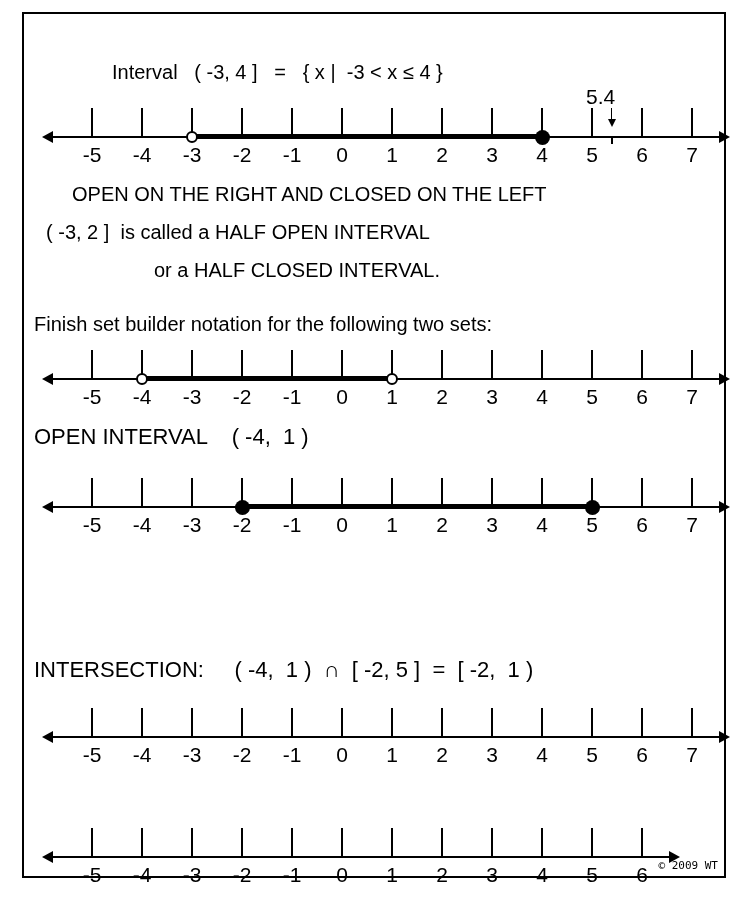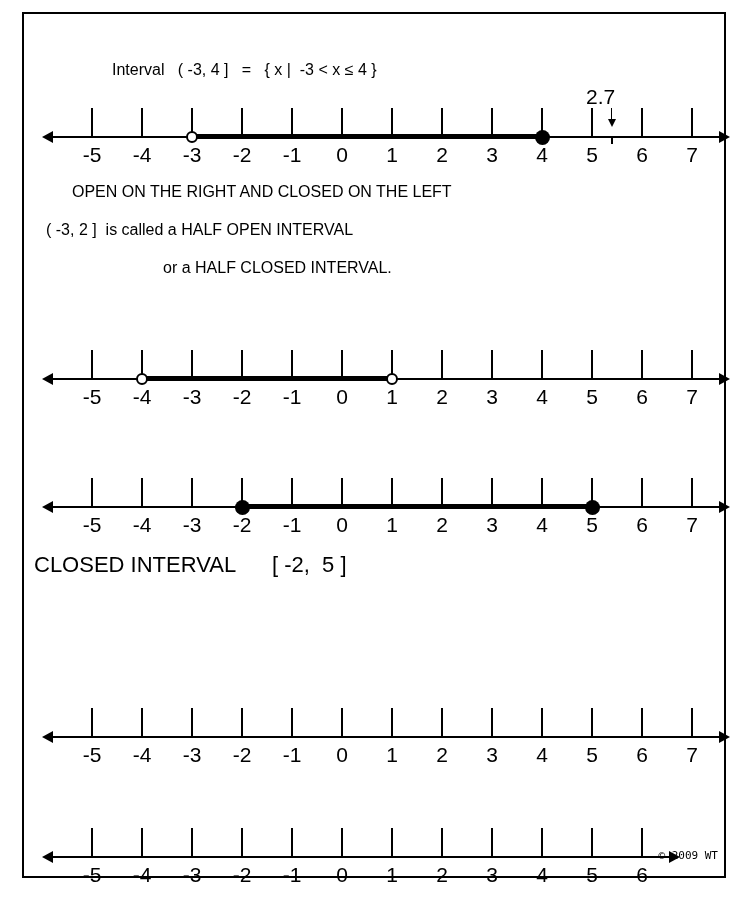--- a/index.html
+++ b/index.html
@@ -9,21 +9,21 @@
     color:#000;overflow:hidden;position:relative;
   }
   #frame{
     position:absolute;left:22px;top:12px;
     width:704px;height:866px;
     border:2px solid #000;
     box-sizing:border-box;
   }
   .txt{position:absolute;white-space:pre;color:#000;line-height:1;}
   .t-title{font-size:23px;}
-  .t-body{font-size:16px;}
+  .t-body{font-size:20px;}
   .t-caption{font-size:22px;}
 
   
   .numline{position:absolute;left:0;top:0;width:704px;height:62px;}
   .axis{
     position:absolute;left:0;height:0;
     border-top:2px solid #000;
   }
   .arrow{position:absolute;width:0;height:0;}
   .arrow-l{
@@ -59,21 +59,21 @@
   }
   .pointlabel{position:absolute;font-size:21px;line-height:1;}
   .pointarrow{position:absolute;width:0;height:0;
     border-left:4px solid transparent;
     border-right:4px solid transparent;
     border-top:8px solid #000;}
   .pointstem{position:absolute;width:0;border-left:1.5px solid #000;}
   .minitick{position:absolute;width:0;border-left:2px solid #000;}
 
   .copyright{
-    position:absolute;right:6px;bottom:14px;
+    position:absolute;right:6px;bottom:4px;
     font-family:"DejaVu Sans Mono", monospace;
     font-size:11px;letter-spacing:0px;color:#000;
   }
 </style>
 </head>
 <body>
 
 <div id="frame">
 
 
@@ -105,30 +105,31 @@
       <div class="ticklabel" style="left: 498px; top: 42px; width: 40px;">4</div>
       <div class="tick" style="left: 567px; top: 6px; height: 28px;"></div>
       <div class="ticklabel" style="left: 548px; top: 42px; width: 40px;">5</div>
       <div class="tick" style="left: 617px; top: 6px; height: 28px;"></div>
       <div class="ticklabel" style="left: 598px; top: 42px; width: 40px;">6</div>
       <div class="tick" style="left: 667px; top: 6px; height: 28px;"></div>
       <div class="ticklabel" style="left: 648px; top: 42px; width: 40px;">7</div>
       <div class="seg" style="left: 168px; top: 32px; width: 350px;"></div>
       <div class="dot-open" style="left: 162px; top: 29px;"></div>
       <div class="dot-closed" style="left: 511px; top: 28px;"></div>
-      <div class="pointlabel" style="left: 562px; top: -16px;">2.7</div>
+      <div class="pointlabel" style="left: 562px; top: -16px;">5.4</div>
       <div class="pointstem" style="left: 587px; top: 6px; height: 12px;"></div>
       <div class="pointarrow" style="left: 584px; top: 17px;"></div>
       <div class="minitick" style="left: 587px; top: 35px; height: 7px;"></div>
     </div>
 
   <div class="txt t-body" style="left:48px;top:170px;text-align:right;">OPEN ON THE RIGHT AND CLOSED ON THE LEFT</div>
   <div class="txt t-body" style="left:22px;top:208px;">( -3, 2 ]  is called a HALF OPEN INTERVAL</div>
-  <div class="txt t-body" style="left:130px;top:246px;margin-left:9px;">or a HALF CLOSED INTERVAL.</div>
-
+  <div class="txt t-body" style="left:130px;top:246px;">or a HALF CLOSED INTERVAL.</div>
+
+  <div class="txt t-body" style="left:10px;top:300px;">Finish set builder notation for the following two sets:</div>
 
   <div class="numline" id="nl1" style="top:330px;">
       <div class="axis" style="left: 28px; top: 34px; width: 668px;"></div>
       <div class="arrow arrow-l" style="left: 18px; top: 29px;"></div>
       <div class="arrow arrow-r" style="left: 695px; top: 29px;"></div>
       <div class="tick" style="left: 67px; top: 6px; height: 28px;"></div>
       <div class="ticklabel" style="left: 48px; top: 42px; width: 40px;">-5</div>
       <div class="tick" style="left: 117px; top: 6px; height: 28px;"></div>
       <div class="ticklabel" style="left: 98px; top: 42px; width: 40px;">-4</div>
       <div class="tick" style="left: 167px; top: 6px; height: 28px;"></div>
@@ -151,20 +152,21 @@
       <div class="ticklabel" style="left: 548px; top: 42px; width: 40px;">5</div>
       <div class="tick" style="left: 617px; top: 6px; height: 28px;"></div>
       <div class="ticklabel" style="left: 598px; top: 42px; width: 40px;">6</div>
       <div class="tick" style="left: 667px; top: 6px; height: 28px;"></div>
       <div class="ticklabel" style="left: 648px; top: 42px; width: 40px;">7</div>
       <div class="seg" style="left: 118px; top: 32px; width: 250px;"></div>
       <div class="dot-open" style="left: 112px; top: 29px;"></div>
       <div class="dot-open" style="left: 362px; top: 29px;"></div>
     </div>
 
+  <div class="txt t-caption" style="left:10px;top:412px;">OPEN INTERVAL    ( -4,  1 )</div>
 
   <div class="numline" id="nl2" style="top:458px;">
       <div class="axis" style="left: 28px; top: 34px; width: 668px;"></div>
       <div class="arrow arrow-l" style="left: 18px; top: 29px;"></div>
       <div class="arrow arrow-r" style="left: 695px; top: 29px;"></div>
       <div class="tick" style="left: 67px; top: 6px; height: 28px;"></div>
       <div class="ticklabel" style="left: 48px; top: 42px; width: 40px;">-5</div>
       <div class="tick" style="left: 117px; top: 6px; height: 28px;"></div>
       <div class="ticklabel" style="left: 98px; top: 42px; width: 40px;">-4</div>
       <div class="tick" style="left: 167px; top: 6px; height: 28px;"></div>
@@ -187,23 +189,23 @@
       <div class="ticklabel" style="left: 548px; top: 42px; width: 40px;">5</div>
       <div class="tick" style="left: 617px; top: 6px; height: 28px;"></div>
       <div class="ticklabel" style="left: 598px; top: 42px; width: 40px;">6</div>
       <div class="tick" style="left: 667px; top: 6px; height: 28px;"></div>
       <div class="ticklabel" style="left: 648px; top: 42px; width: 40px;">7</div>
       <div class="seg" style="left: 218px; top: 32px; width: 350px;"></div>
       <div class="dot-closed" style="left: 211px; top: 28px;"></div>
       <div class="dot-closed" style="left: 561px; top: 28px;"></div>
     </div>
 
-  <div class="txt t-caption" style="left:10px;top:540px;">CLOSED INTERVAL      [ -2,  5 ]</div>
-
-
+
+
+  <div class="txt t-caption" style="left:10px;top:645px;">INTERSECTION:     ( -4,  1 )  ∩  [ -2, 5 ]  =  [ -2,  1 )</div>
 
   <div class="numline" id="nl3" style="top:688px;">
       <div class="axis" style="left: 28px; top: 34px; width: 668px;"></div>
       <div class="arrow arrow-l" style="left: 18px; top: 29px;"></div>
       <div class="arrow arrow-r" style="left: 695px; top: 29px;"></div>
       <div class="tick" style="left: 67px; top: 6px; height: 28px;"></div>
       <div class="ticklabel" style="left: 48px; top: 42px; width: 40px;">-5</div>
       <div class="tick" style="left: 117px; top: 6px; height: 28px;"></div>
       <div class="ticklabel" style="left: 98px; top: 42px; width: 40px;">-4</div>
       <div class="tick" style="left: 167px; top: 6px; height: 28px;"></div>

